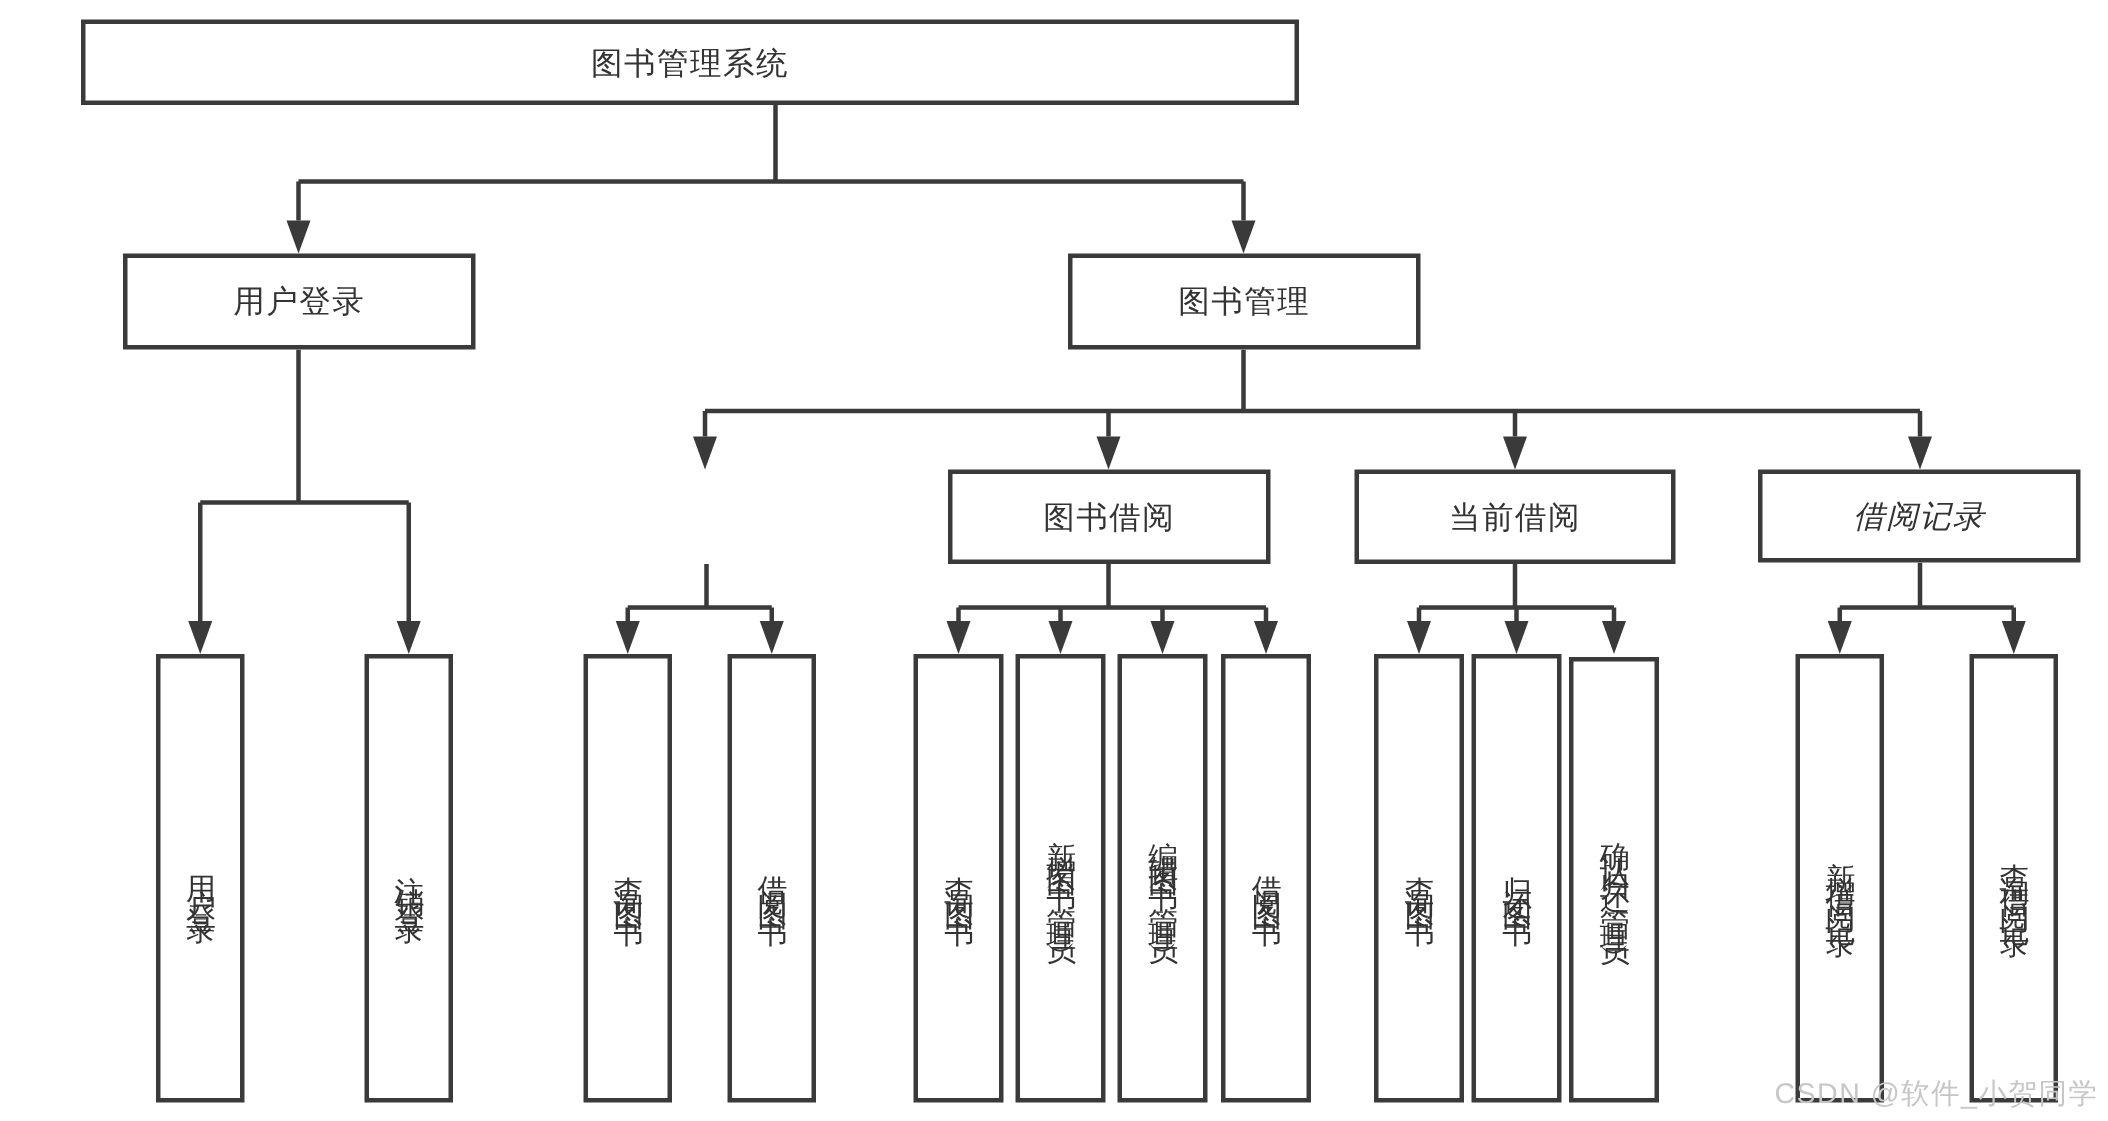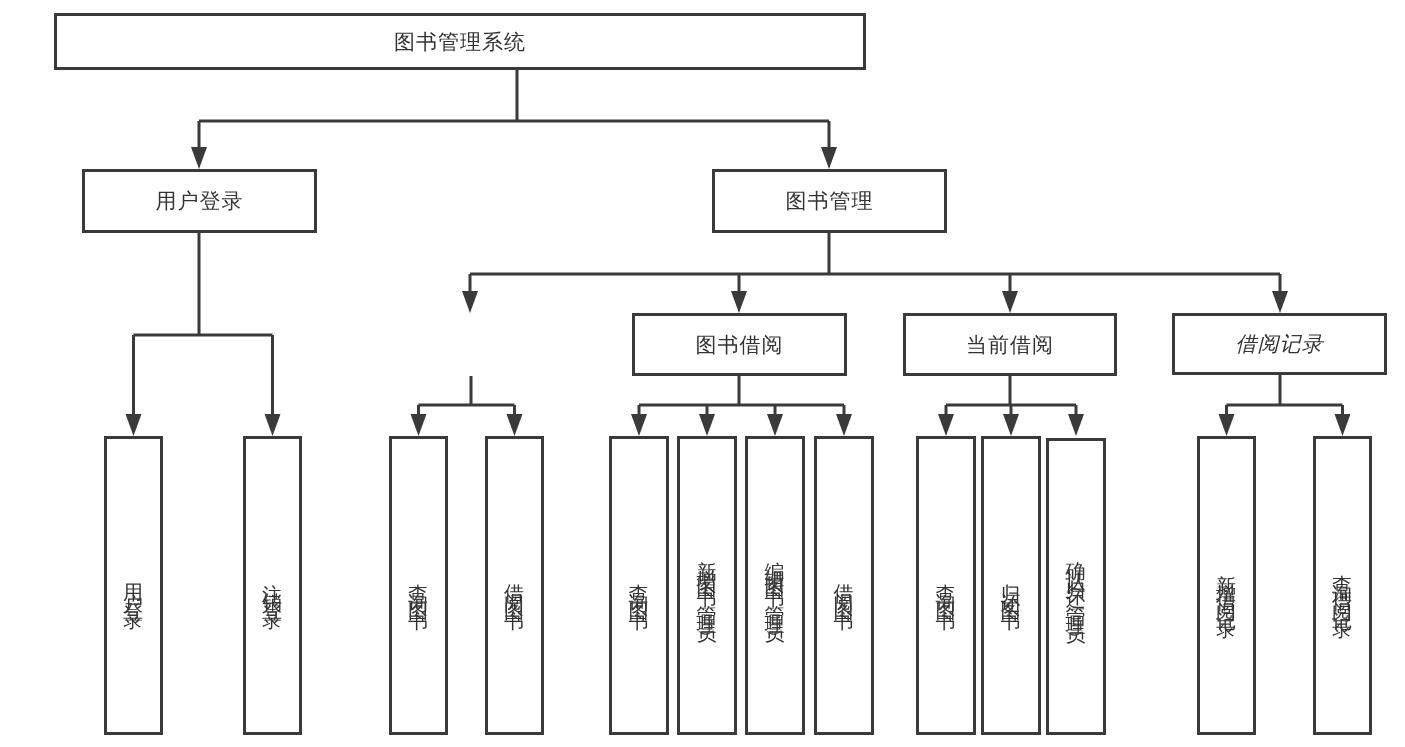--- a/index.html
+++ b/index.html
@@ -162,14 +162,15 @@
     <span class="lbl">确认归还（管理员）</span>
   </div>
 
   <div class="box v" style="left:1197px; top:436px; width:59px; height:299px;">
     <span class="lbl">新增借阅记录</span>
   </div>
   <div class="box v" style="left:1313px; top:436px; width:59px; height:299px;">
     <span class="lbl">查询借阅记录</span>
   </div>
 
+  <div class="watermark">CSDN @软件_小贺同学</div>
 
 </div>
 
 </body></html>

